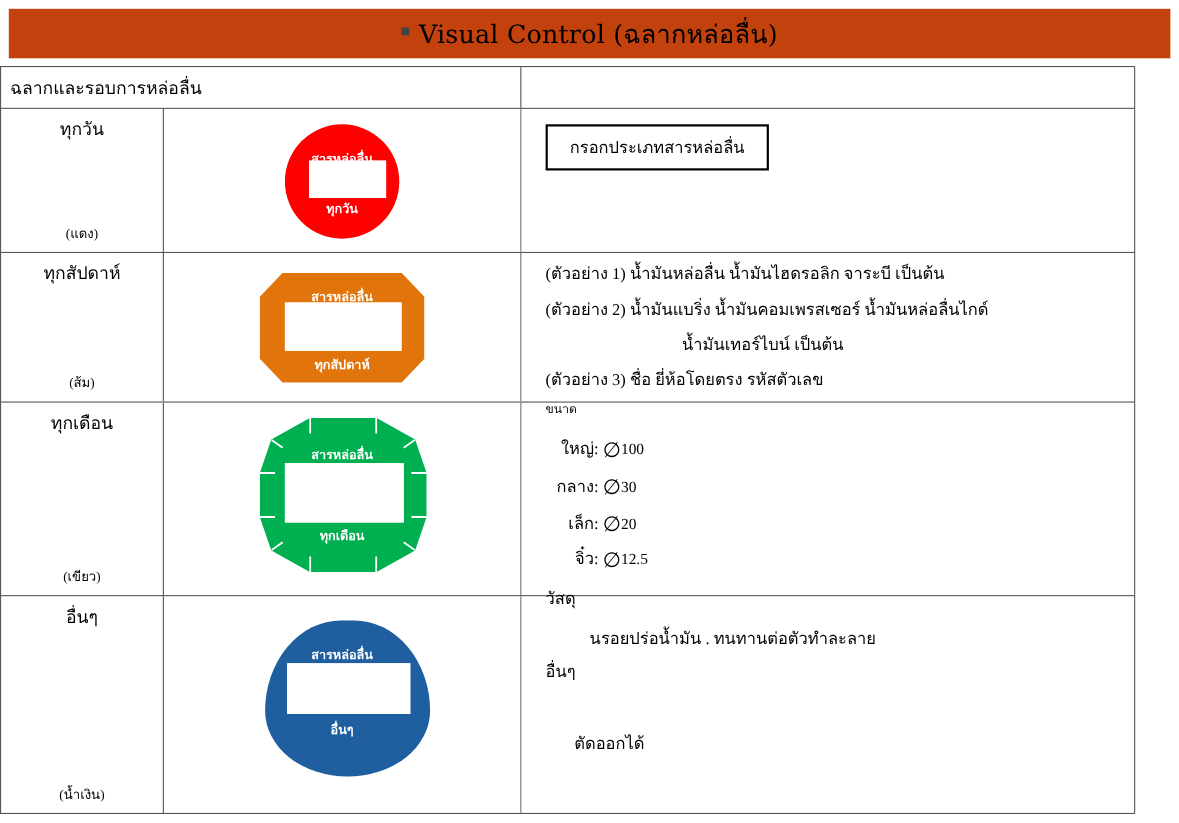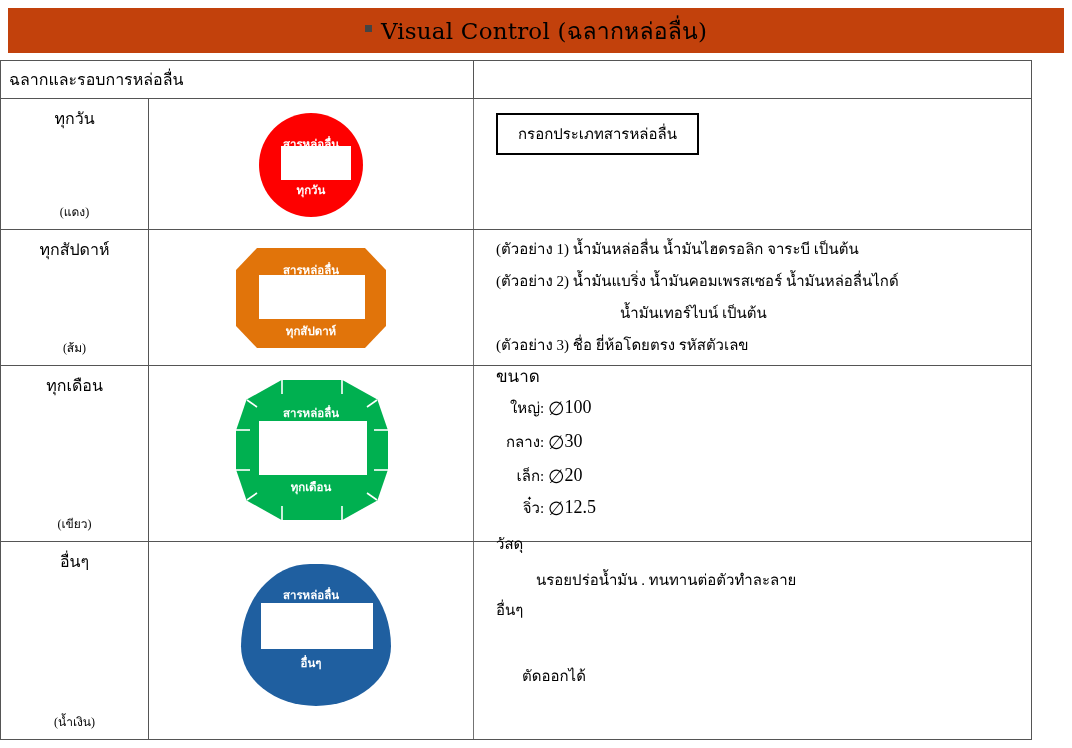--- a/index.html
+++ b/index.html
@@ -111,24 +111,24 @@
 
   
   .rc{position:absolute;left:0;top:0;right:0;bottom:0;}
   .boxed-label{
     position:absolute;left:22px;top:14px;
     border:2px solid #000;background:#fff;
     padding:7px 20px;font-size:15px;
   }
   .ex-line{position:absolute;font-size:15px;white-space:nowrap;}
 
-  .sz-title{position:absolute;font-size:17px;}
+  .sz-title{position:absolute;font-size:11px;}
   .sz-row{position:absolute;font-size:15px;white-space:nowrap;}
   .dia{font-size:19px;vertical-align:-2px;}
-  .sz-num{font-size:18px;}
+  .sz-num{font-size:14px;}
   .lbl-w{display:inline-block;width:44px;}
 
   .mat-title{position:absolute;font-size:15px;}
   .mat-line{position:absolute;font-size:15px;}
   .oth-title{position:absolute;font-size:15px;}
   .oth-line{position:absolute;font-size:15px;}
 </style>
 </head>
 <body>
 

